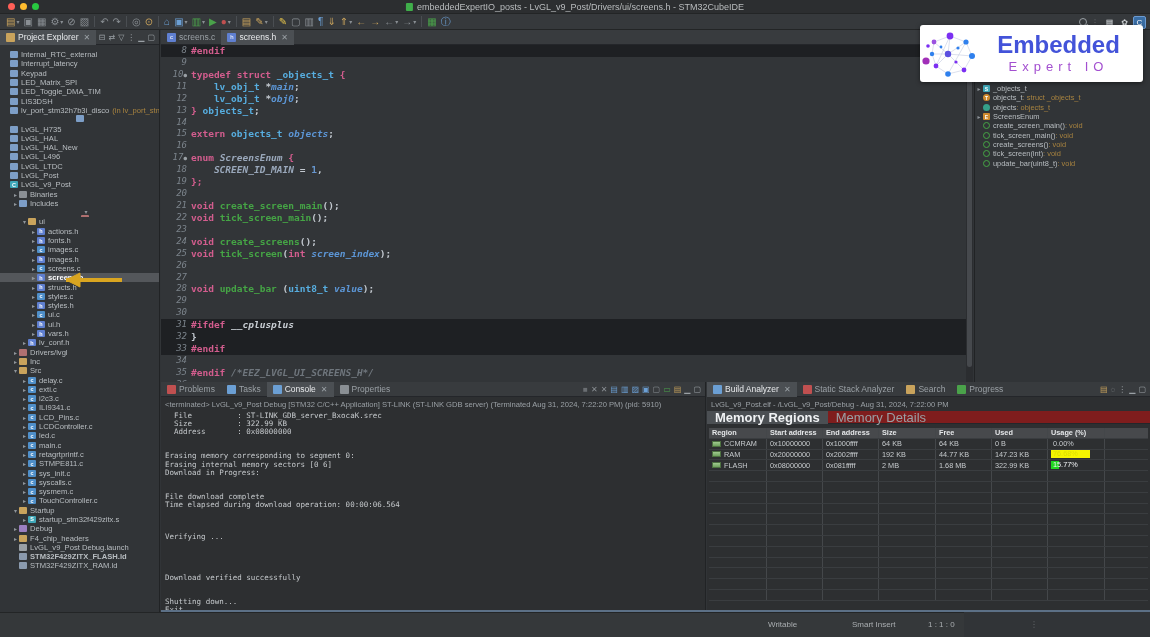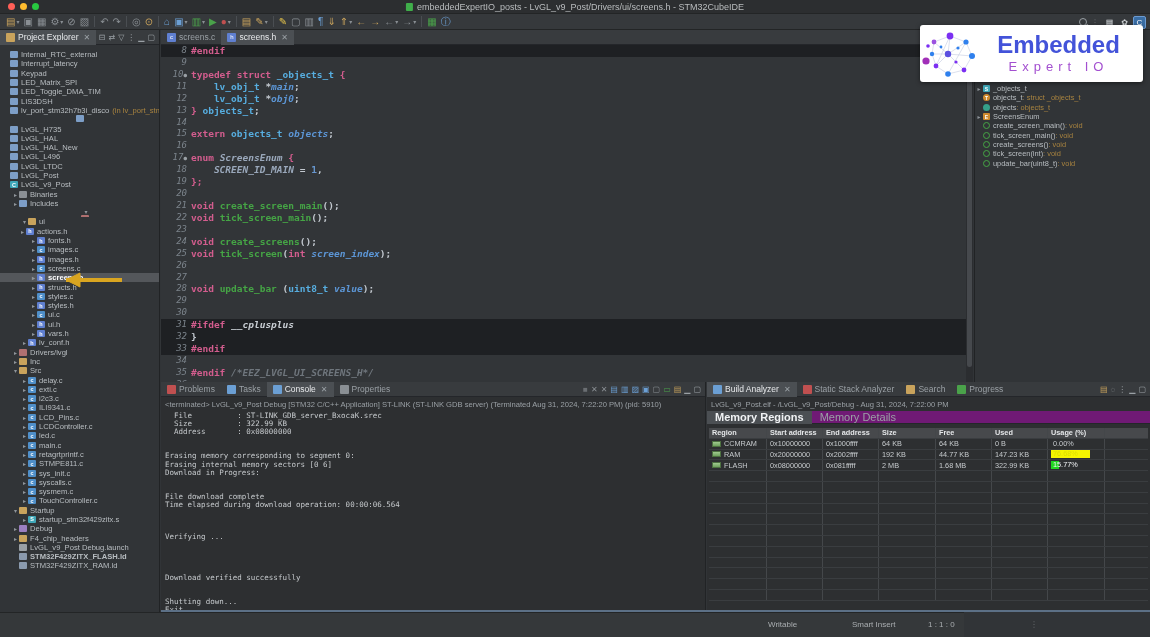--- a/index.html
+++ b/index.html
@@ -90,21 +90,21 @@
   .orow .suffix { color:#a8833f; }
 
   
   .console { position:absolute; left:161px; top:382px; width:545px; height:230px; background:#2d2f31; border-right:1px solid #212325; overflow:hidden; }
   .console-head { font-size:7.6px; color:#9aa0a5; padding:3px 4px 0 4px; white-space:nowrap; }
   .console-pre { position:absolute; left:4px; top:30px; font-family:"DejaVu Sans Mono",monospace; font-size:7.5px; line-height:8.1px; color:#c6cacd; white-space:pre; }
 
   
   .analyzer { position:absolute; left:707px; top:382px; width:443px; height:230px; background:#2d2f31; overflow:hidden; }
   .ba-sub { font-size:7.6px; color:#9aa0a5; padding:3px 4px 2px 4px; white-space:nowrap; }
-  .ba-subtabs { display:flex; height:13px; font-size:11px; align-items:center; background:#701a75; border-bottom:1px solid #24262a; }
+  .ba-subtabs { display:flex; height:13px; font-size:13px; align-items:center; background:#7f1d1d; border-bottom:1px solid #24262a; }
   .ba-subtab { padding:0 8px; height:13px; display:flex; align-items:center; color:#9aa0a5; }
   .ba-subtab.active { background:#4b4f53; color:#f0f2f4; font-weight:bold; }
   .mtable { position:absolute; left:2px; top:46px; width:439px; }
   .mhead { display:flex; background:#47494c; height:12px; }
   .mhead .mcell { font-size:7.3px; font-weight:bold; color:#e4e6e8; }
   .mrow { display:flex; height:10.8px; border-bottom:1px solid #3a3d40; }
   .mcell { flex:none; padding:0 3px; font-size:7.3px; color:#c6cacd; display:flex; align-items:center; white-space:nowrap; overflow:hidden; border-right:1px solid #44474a; }
   .c0{width:58px;} .c1{width:56px;} .c2{width:56px;} .c3{width:57px;} .c4{width:56px;} .c5{width:56px;} .c6{width:57px;} .c7{width:43px; border-right:none;}
   .chip { width:9px; height:6px; background:linear-gradient(#9fc98f,#6da05c); border:1px solid #4c7040; margin-right:3px; flex:none; }
   .usage-wrap { position:relative; width:100%; height:8px; }
@@ -361,21 +361,21 @@
         <div class="trow" style="padding-left: 12px; flex-direction: column;">
           <span class="exp">▾</span>
           <span class="ficon f-folder-red"></span>
           <span>Drivers</span>
         </div>
         <div class="trow" style="padding-left: 21px;">
           <span class="exp">▾</span>
           <span class="ficon f-folder-amber"></span>
           <span>ui</span>
         </div>
-        <div class="trow" style="padding-left: 19px;">
+        <div class="trow" style="padding-left: 30px;">
           <span class="exp">▸</span>
           <span class="ficon f-h">h</span>
           <span>actions.h</span>
         </div>
         <div class="trow" style="padding-left: 30px;">
           <span class="exp">▸</span>
           <span class="ficon f-h">h</span>
           <span>fonts.h</span>
         </div>
         <div class="trow" style="padding-left: 30px;">

